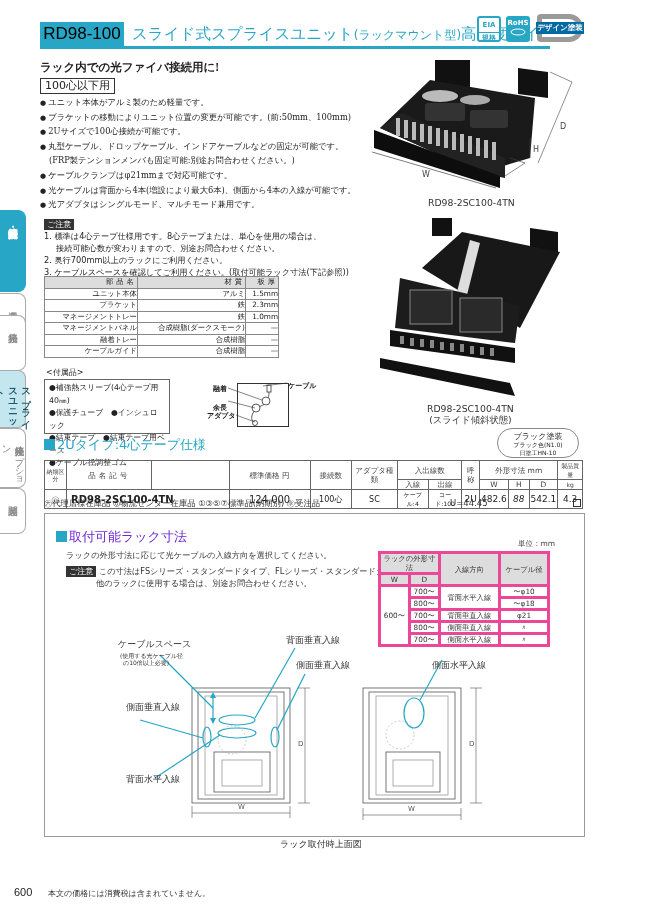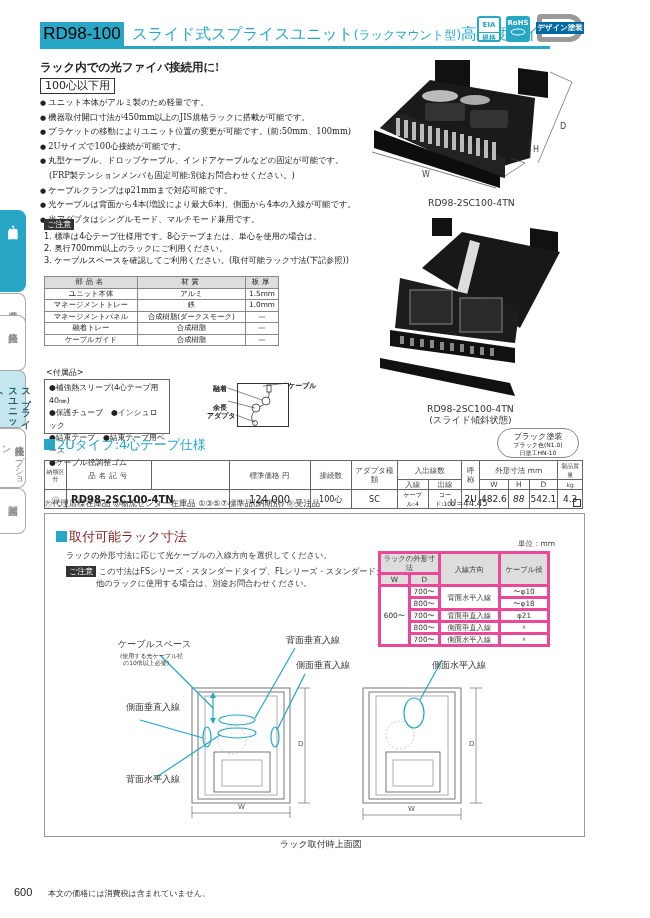--- a/index.html
+++ b/index.html
@@ -24,21 +24,21 @@
   .features li.indent { padding-left: 9px; }
   .features li.indent::before { content: ""; }
 
   .notice-tag { background: #333; color: #fff; font-size: 8px; padding: 0 3px; line-height: 11px; display: inline-block; }
   .cautions { left: 44px; top: 218px; font-size: 8.2px; line-height: 12px; }
   .cautions div { white-space: nowrap; }
   .cautions .ind { padding-left: 12px; }
 
   table { border-collapse: collapse; }
   .mat-table { left: 44px; top: 276px; width: 235px; font-size: 7.3px; }
-  .mat-table td, .mat-table th { border: 1px solid #888; text-align: center; height: 11.5px; font-weight: normal; line-height: 10px; }
+  .mat-table td, .mat-table th { border: 1px solid #888; text-align: right; height: 11.5px; font-weight: normal; line-height: 10px; }
   .mat-table th { background: #ddd; letter-spacing: 3px; }
 
   .acc-label { left: 46px; top: 367px; font-size: 8px; }
   .acc-box { left: 44px; top: 379px; width: 126px; height: 55px; border: 1px solid #666; font-size: 7.8px; line-height: 12.5px; padding: 2px 4px; }
   .diag-box { left: 237px; top: 383px; width: 52px; height: 44px; border: 1px solid #333; }
   .diag-label { font-size: 7px; font-weight: bold; white-space: nowrap; }
   .photo-cap { font-size: 9.3px; color: #333; text-align: center; white-space: nowrap; }
 
   .sec2u { left: 44px; top: 436px; font-size: 13px; color: #27a6c6; }
   .sec2u span.sq { display:inline-block; width: 11px; height: 11px; background: #27a6c6; margin-right: 2px; vertical-align: -1px; }
@@ -47,21 +47,21 @@
 
   .spec-table { left: 44px; top: 460px; width: 539px; font-size: 7.5px; }
   .spec-table td { border: 1px solid #666; text-align: center; height: 10px; line-height: 9px; padding: 0 1px; color: #444; }
   .spec-table .big td { height: 15px; font-size: 10px; color: #222; }
   .spec-table .code { font-weight: bold; font-size: 11px; text-align: left; padding-left: 4px; font-family: "DejaVu Sans", sans-serif; }
   .legend { left: 44px; top: 498px; font-size: 8.3px; color: #333; white-space: nowrap; }
   .u-val { left: 450px; top: 498px; font-size: 8.5px; color: #333; }
   .small-sq { left: 573px; top: 499px; width: 8px; height: 8px; border: 1px solid #333; }
 
   .box-rack { left: 44px; top: 513px; width: 541px; height: 324px; border: 1px solid #999; }
-  .sec-rack { left: 56px; top: 528px; font-size: 13px; color: #7f1d1d; }
+  .sec-rack { left: 56px; top: 528px; font-size: 13px; color: #6d28d9; }
   .sec-rack span.sq { display:inline-block; width: 11px; height: 11px; background: #27a6c6; margin-right: 2px; vertical-align: -1px; }
   .rack-desc { left: 66px; top: 550px; font-size: 8.2px; color: #333; white-space: nowrap; }
   .rack-note { left: 66px; top: 565px; font-size: 8.2px; line-height: 12px; color: #333; white-space: nowrap; }
   .unit { left: 518px; top: 539px; font-size: 7.5px; color: #444; }
   .rack-table { left: 378px; top: 551px; width: 172px; font-size: 7.3px; }
   .rack-table td { border: 3px solid #ec4899; text-align: center; height: 10.5px; line-height: 9px; color: #333; }
   .rack-table .h { background: #ddd; }
 
   .anno { font-size: 9px; color: #333; white-space: nowrap; }
   .anno-s { font-size: 6px; color: #333; line-height: 7px; white-space: nowrap; }
@@ -114,48 +114,53 @@
 </div>
 <div class="abs badge badge-dc">
   <div class="dc-box"></div>
   <div class="dc-label">デザイン塗装</div>
 </div>
 
 <div class="abs lead">ラック内での光ファイバ接続用に!</div>
 <div class="abs tag-100">100心以下用</div>
 <ul class="abs features">
   <li>ユニット本体がアルミ製のため軽量です。</li>
-  <li>機器取付開口寸法が450mm以上のJIS規格ラックに搭載が可能です。</li>
   <li>ブラケットの移動によりユニット位置の変更が可能です。(前:50mm、100mm)</li>
   <li>2Uサイズで100心接続が可能です。</li>
   <li>丸型ケーブル、ドロップケーブル、インドアケーブルなどの固定が可能です。</li>
   <li class="indent">(FRP製テンションメンバも固定可能:別途お問合わせください。)</li>
   <li>ケーブルクランプはφ21mmまで対応可能です。</li>
   <li>光ケーブルは背面から4本(増設により最大6本)、側面から4本の入線が可能です。</li>
   <li>光アダプタはシングルモード、マルチモード兼用です。</li>
 </ul>
 
 <div class="abs cautions">
   <span class="notice-tag">ご注意</span>
   <div>1. 標準は4心テープ仕様用です。8心テープまたは、単心を使用の場合は、</div>
+  <div class="ind">接続可能心数が変わりますので、別途お問合わせください。</div>
   <div>2. 奥行700mm以上のラックにご利用ください。</div>
   <div>3. ケーブルスペースを確認してご利用ください。(取付可能ラック寸法(下記参照))</div>
 </div>
 
 <table class="abs mat-table">
   <tbody>
       <tr>
     <th>部品名</th>
     <th>材質</th>
     <th>板厚</th>
   </tr>
   <tr>
         <td>ユニット本体</td>
         <td>アルミ</td>
         <td>1.5mm</td>
+      </tr>
+  <tr>
+        <td>ブラケット</td>
+        <td>鉄</td>
+        <td>2.3mm</td>
       </tr>
   <tr>
         <td>マネージメントトレー</td>
         <td>鉄</td>
         <td>1.0mm</td>
       </tr>
   <tr>
         <td>マネージメントパネル</td>
         <td>合成樹脂(ダークスモーク)</td>
         <td>—</td>

